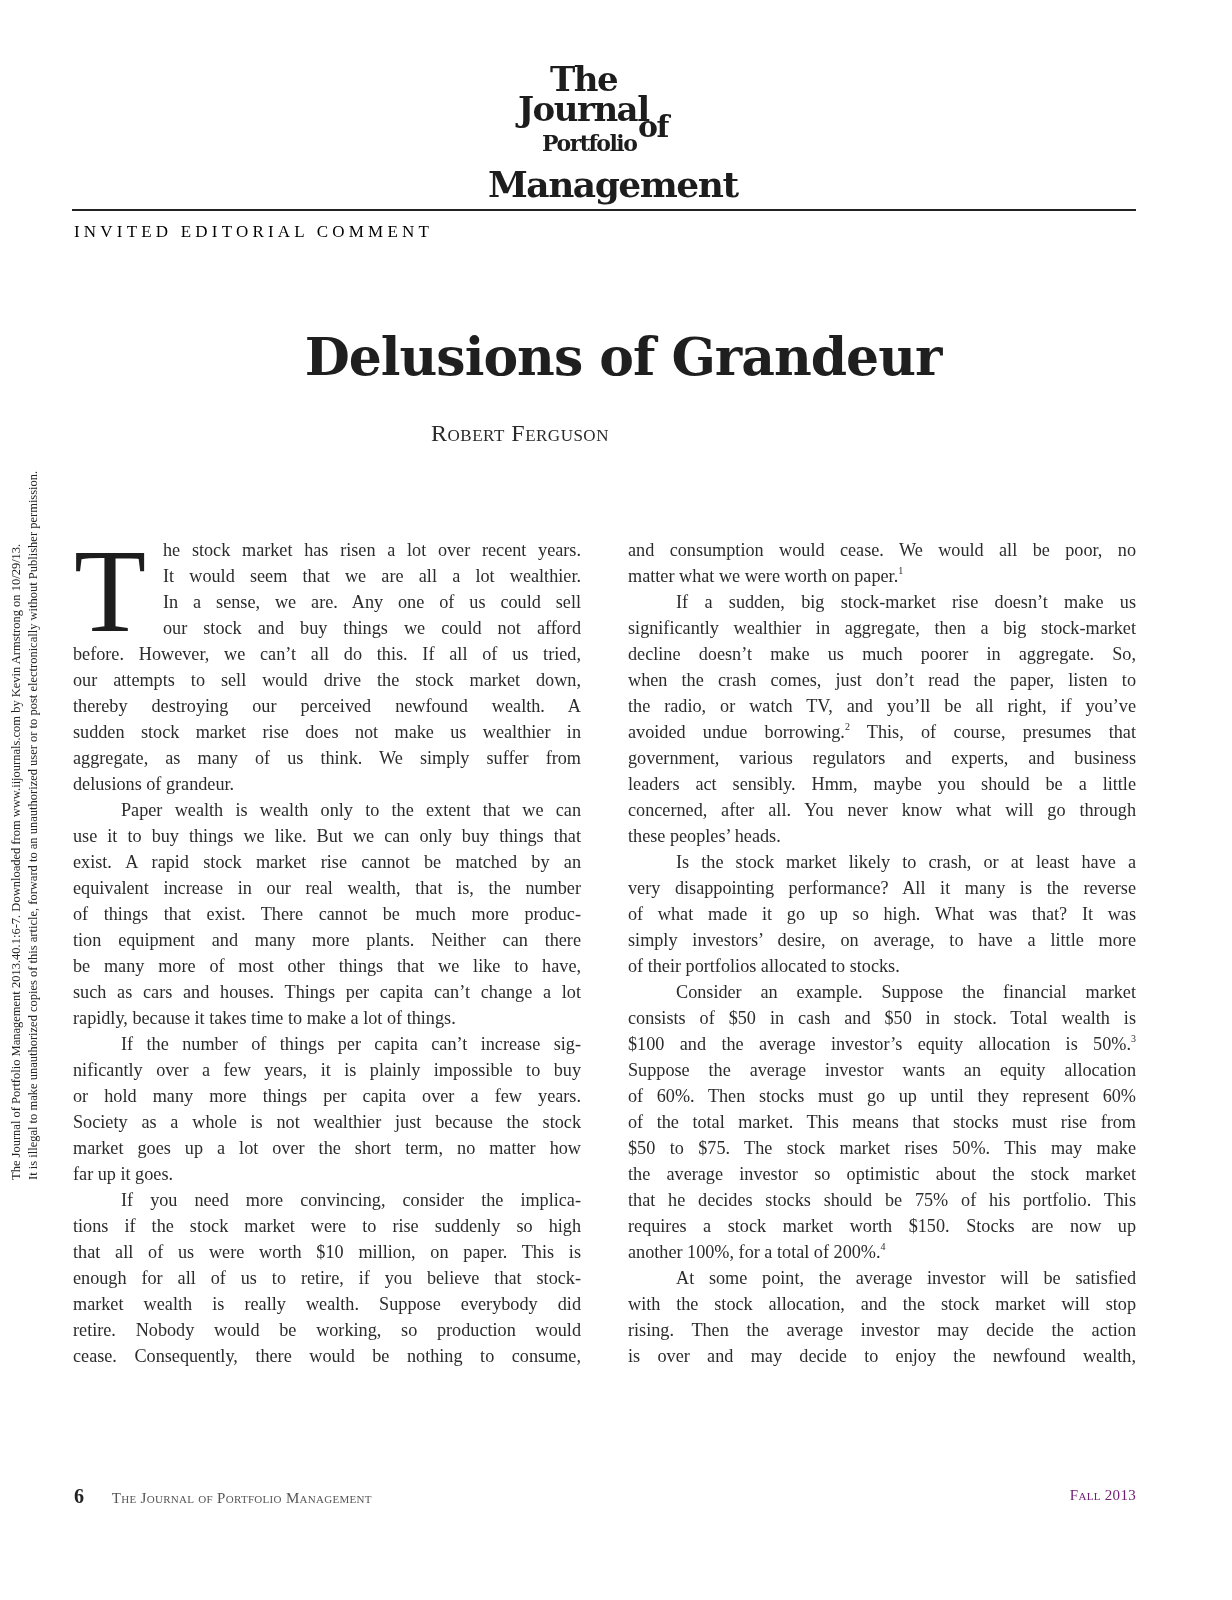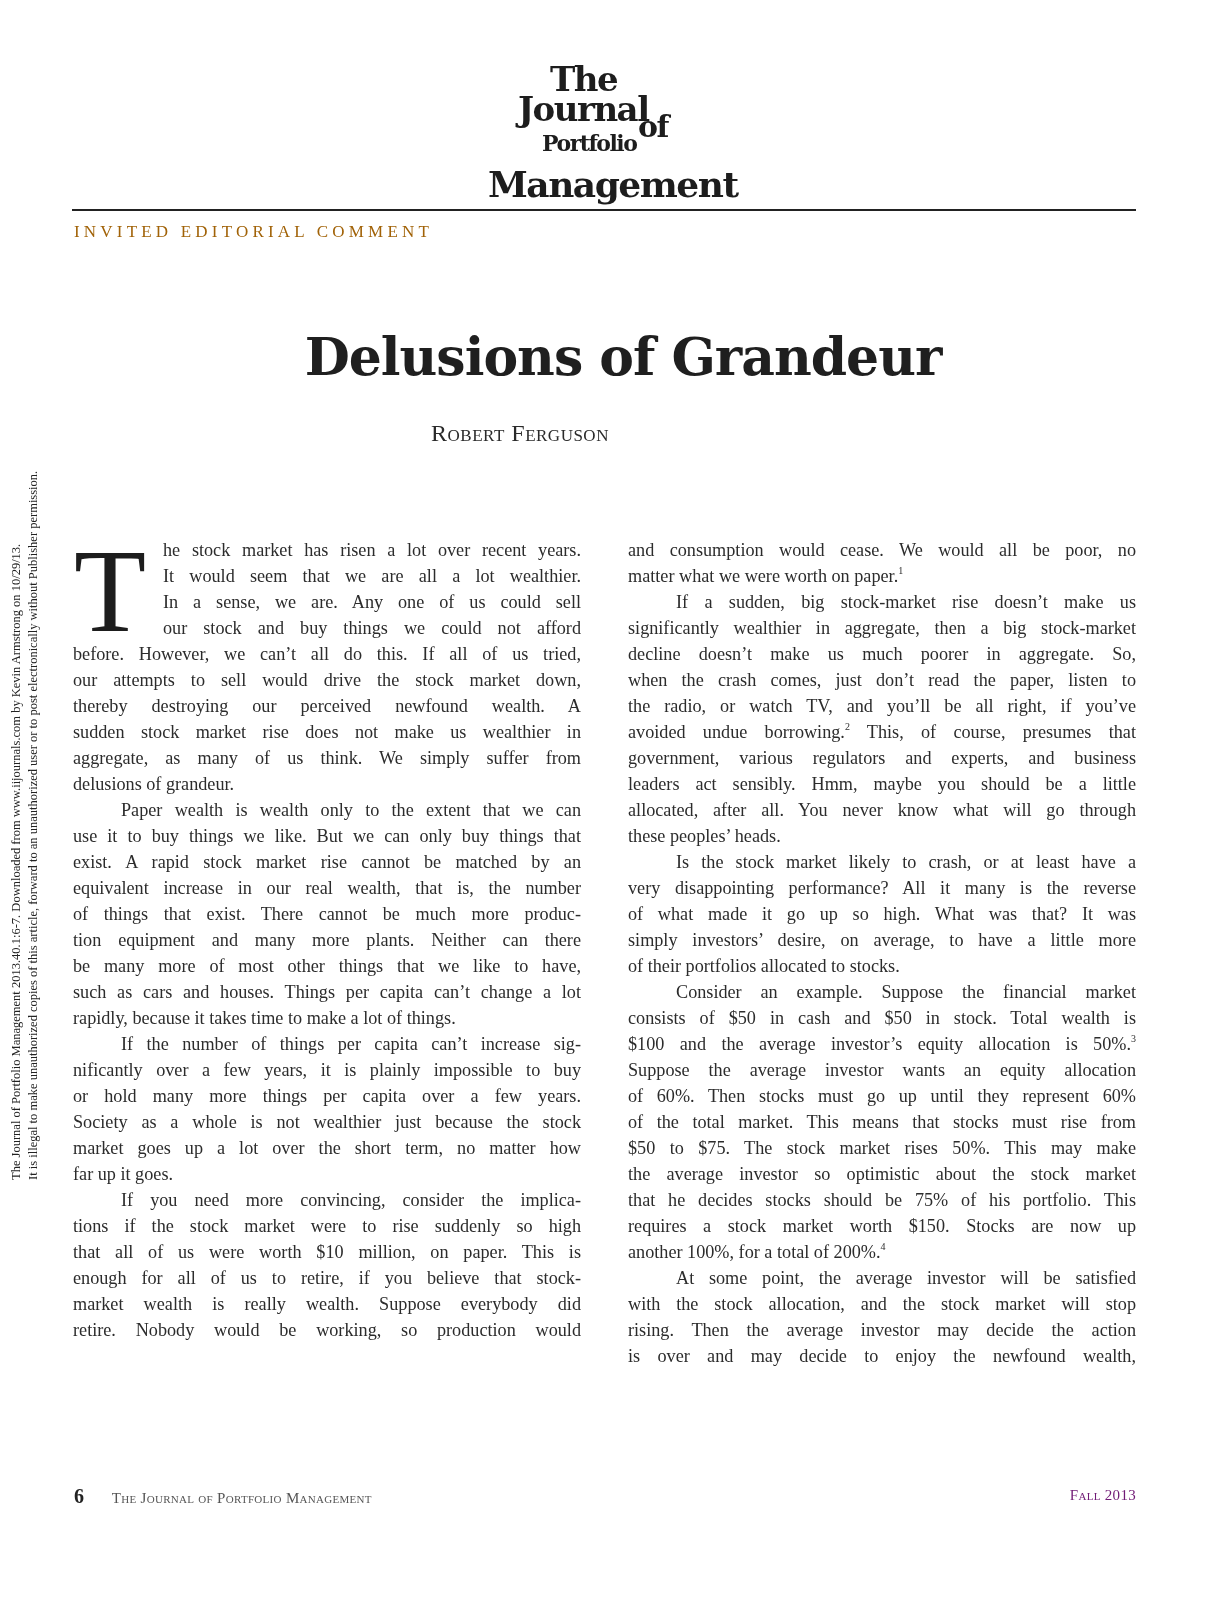--- a/index.html
+++ b/index.html
@@ -11,21 +11,21 @@
   .logo span { position: absolute; line-height: 1; letter-spacing: -1.5px; }
   .logo .l1 { left: 62px; top: 0px; font-size: 34px; }
   .logo .l2 { left: 30px; top: 30px; font-size: 34px; }
   .logo .l2b { left: 150px; top: 50px; font-size: 30px; }
   .logo .l3 { left: 54px; top: 70px; font-size: 22px; }
   .logo .l4 { left: 0px; top: 104px; font-size: 36px; }
 
   .rule { position: absolute; left: 72px; top: 209px; width: 1064px; height: 2px; background: #222; }
 
   .section-label { position: absolute; left: 74px; top: 222px; font-size: 17px;
-                   letter-spacing: 4.2px; color: #a16207; text-transform: uppercase; }
+                   letter-spacing: 4.2px; color: #000000; text-transform: uppercase; }
 
   .title { position: absolute; left: 0; width: 1232px; top: 326px; text-align: center;
            font-family: "DejaVu Serif", "Liberation Serif", serif; font-weight: bold;
            font-size: 52px; letter-spacing: -1px; color: #1f1f1f; }
 
   .author { position: absolute; left: 0; width: 1040px; top: 420px; text-align: center;
             font-size: 24px; letter-spacing: 0.5px; color: #2a2a2a; font-variant: small-caps; }
 
   .sidebar-note { position: absolute; left: 8px; top: 1180px; transform-origin: 0 0;
                   transform: rotate(-90deg); white-space: nowrap; font-size: 12.5px;
@@ -102,34 +102,35 @@
   <span class="line">or hold many more things per capita over a few years.</span>
   <span class="line">Society as a whole is not wealthier just because the stock</span>
   <span class="line">market goes up a lot over the short term, no matter how</span>
   <span class="line end">far up it goes.</span>
   <span class="line ind">If you need more convincing, consider the implica-</span>
   <span class="line">tions if the stock market were to rise suddenly so high</span>
   <span class="line">that all of us were worth $10 million, on paper. This is</span>
   <span class="line">enough for all of us to retire, if you believe that stock-</span>
   <span class="line">market wealth is really wealth. Suppose everybody did</span>
   <span class="line">retire. Nobody would be working, so production would</span>
+  <span class="line">cease. Consequently, there would be nothing to consume,</span>
 </div>
 
 <div class="col col-right">
   <span class="line">and consumption would cease. We would all be poor, no</span>
   <span class="line end"><span>matter what we were worth on paper.</span><sup>1</sup></span>
   <span class="line ind">If a sudden, big stock-market rise doesn’t make us</span>
   <span class="line">significantly wealthier in aggregate, then a big stock-market</span>
   <span class="line">decline doesn’t make us much poorer in aggregate. So,</span>
   <span class="line">when the crash comes, just don’t read the paper, listen to</span>
   <span class="line">the radio, or watch TV, and you’ll be all right, if you’ve</span>
   <span class="line"><span>avoided undue borrowing.</span><sup>2</sup><span> This, of course, presumes that</span></span>
   <span class="line">government, various regulators and experts, and business</span>
   <span class="line">leaders act sensibly. Hmm, maybe you should be a little</span>
-  <span class="line">allocated, after all. You never know what will go through</span>
+  <span class="line">concerned, after all. You never know what will go through</span>
   <span class="line end">these peoples’ heads.</span>
   <span class="line ind">Is the stock market likely to crash, or at least have a</span>
   <span class="line">very disappointing performance? All it many is the reverse</span>
   <span class="line">of what made it go up so high. What was that? It was</span>
   <span class="line">simply investors’ desire, on average, to have a little more</span>
   <span class="line end">of their portfolios allocated to stocks.</span>
   <span class="line ind">Consider an example. Suppose the financial market</span>
   <span class="line">consists of $50 in cash and $50 in stock. Total wealth is</span>
   <span class="line"><span>$100 and the average investor’s equity allocation is 50%.</span><sup>3</sup></span>
   <span class="line">Suppose the average investor wants an equity allocation</span>

